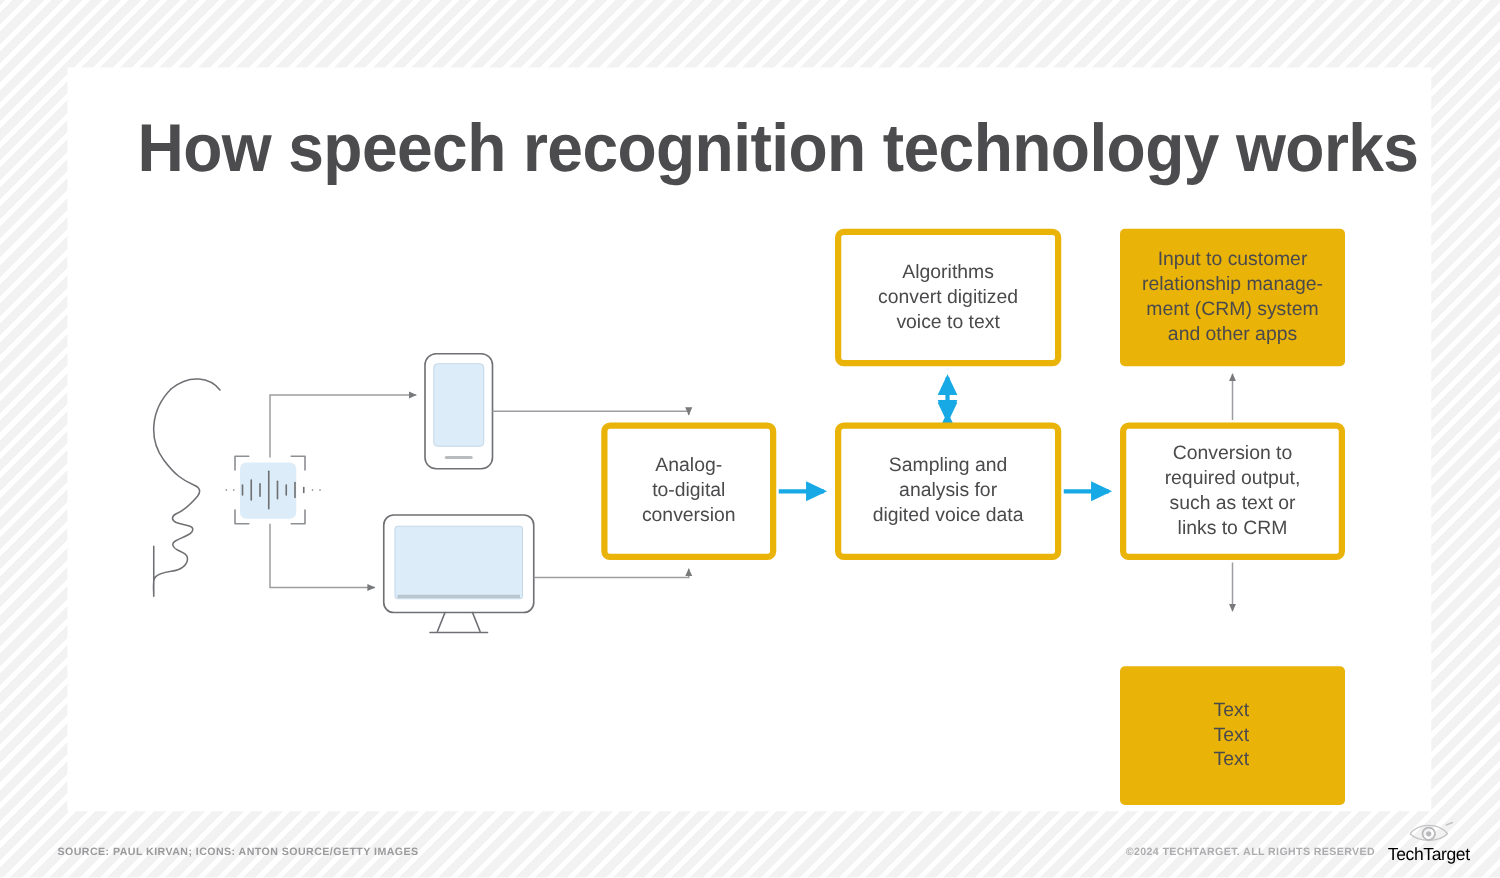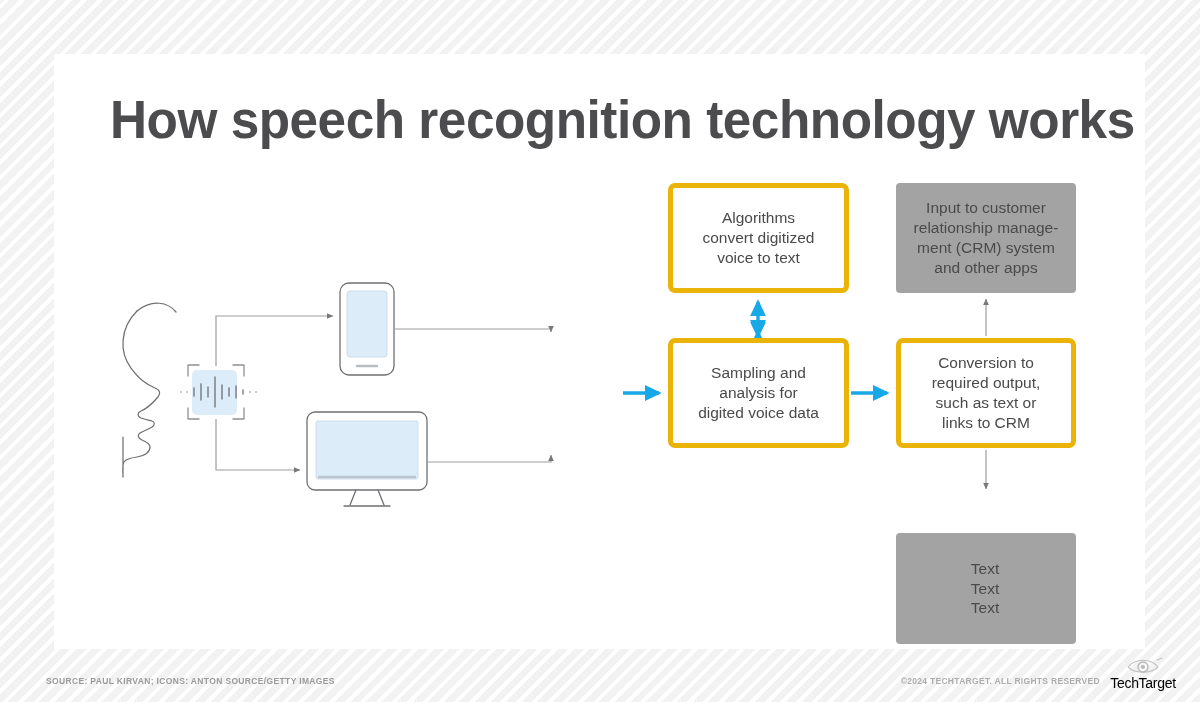--- a/index.html
+++ b/index.html
@@ -73,21 +73,21 @@
     color: #4a4a4c;
     font-size: 15.5px;
     line-height: 1.28;
     border-radius: 7px;
   }
   .box.white {
     background: #ffffff;
     border: 5px solid #eab308;
   }
   .box.blue {
-    background: #a3a3a3;
+    background: #eab308;
     border: none;
     border-radius: 4px;
   }
   .box .inner {
     padding: 0 8px;
     white-space: pre-line;
   }
 
   #box-algorithms      { left: 668px; top: 183px; width: 181px; height: 110px; }
   #box-crm             { left: 896px; top: 183px; width: 180px; height: 110px; }
@@ -248,20 +248,25 @@
 voice to text</span>
   </div>
 
   <div class="box blue" id="box-crm">
     <span class="inner">Input to customer
 relationship manage-
 ment (CRM) system
 and other apps</span>
   </div>
 
+  <div class="box white" id="box-analog">
+    <span class="inner">Analog-
+to-digital
+conversion</span>
+  </div>
 
   <div class="box white" id="box-sampling">
     <span class="inner">Sampling and
 analysis for
 digited voice data</span>
   </div>
 
   <div class="box white" id="box-conversion">
     <span class="inner">Conversion to
 required output,

